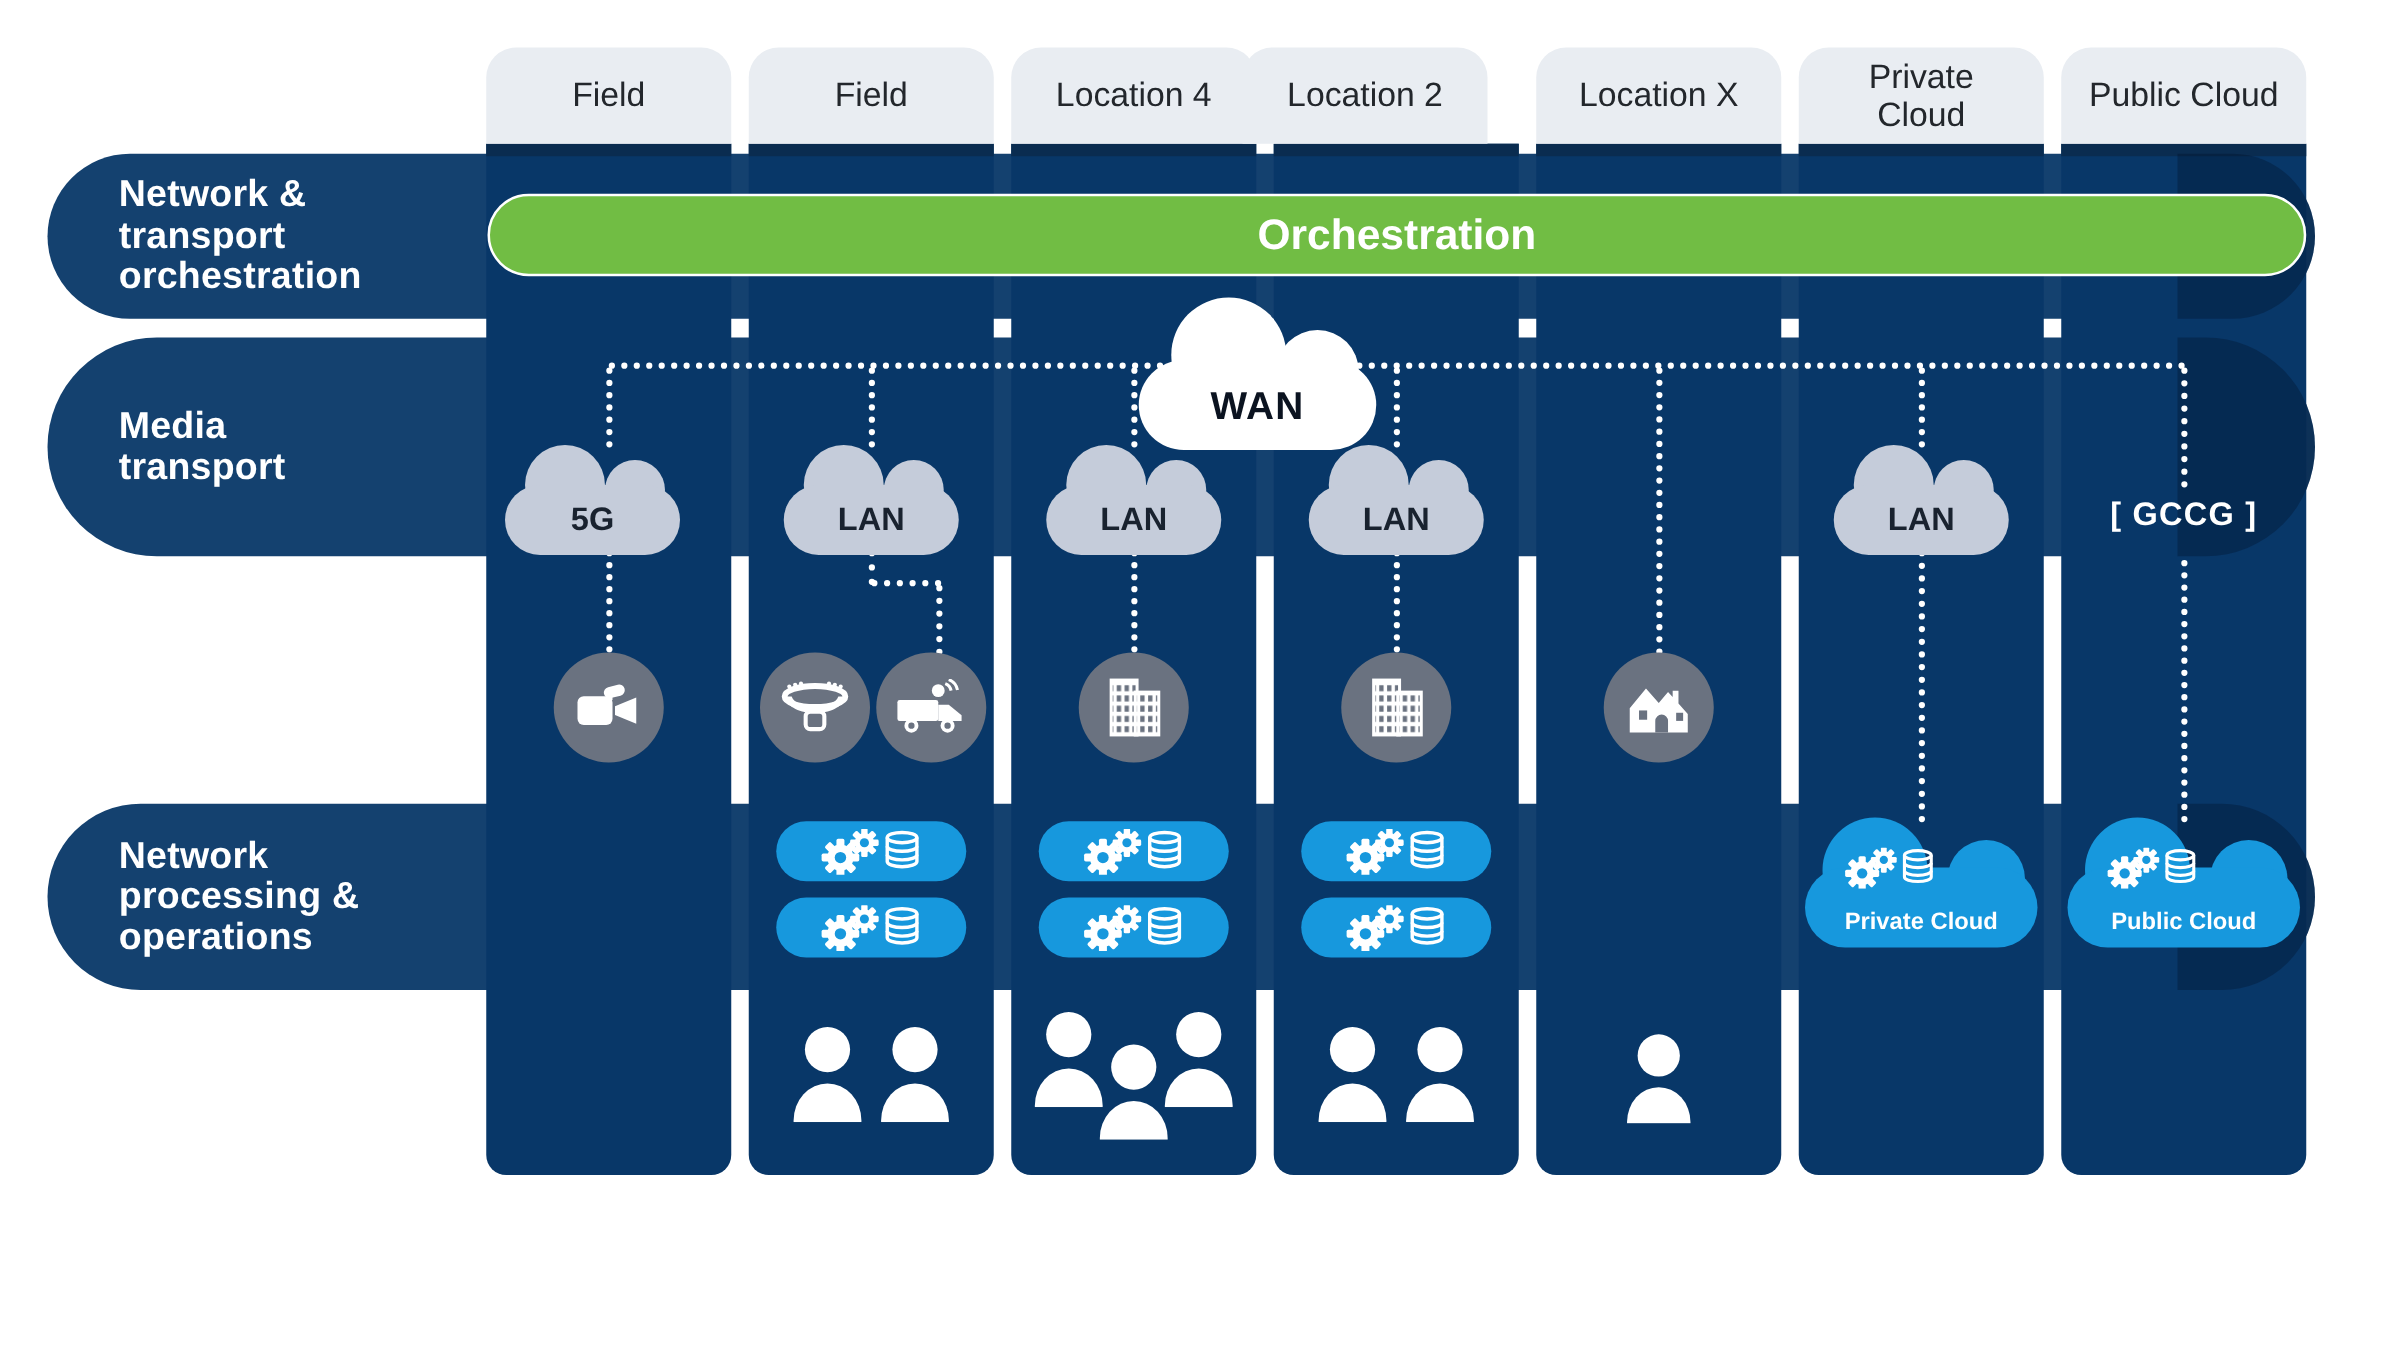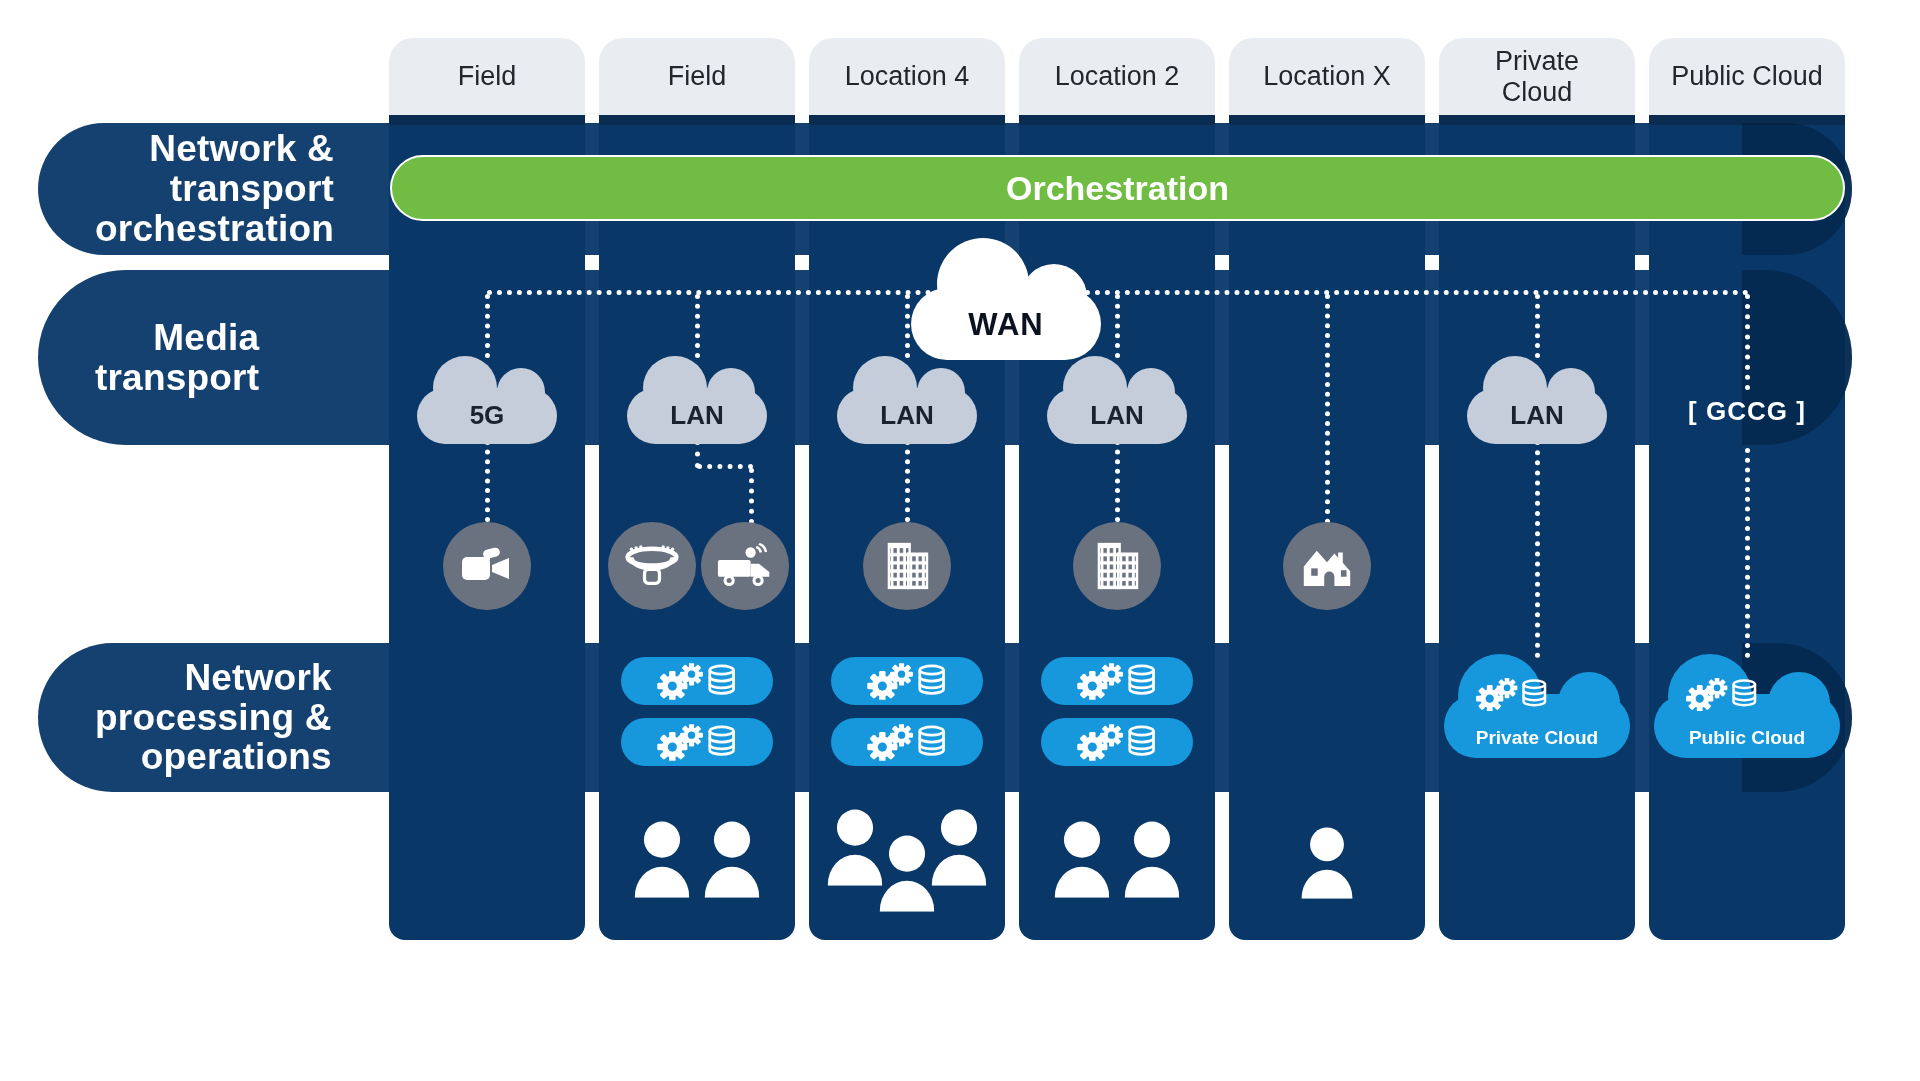--- a/index.html
+++ b/index.html
@@ -5,21 +5,21 @@
   html,body{margin:0;padding:0;background:#fff;}
   .page{position:relative;width:1920px;height:1081px;background:#fff;overflow:hidden;
         font-family:"Liberation Sans", sans-serif;}
 
   
   .band{position:absolute;left:38px;width:1814px;background:#14416F;z-index:1;
         display:flex;align-items:center;padding-left:57px;box-sizing:border-box;color:#fff;}
   .band1{top:123px;height:132px;border-radius:66px;}
   .band2{top:270px;height:175px;border-radius:88px;}
   .band3{top:643px;height:149px;border-radius:75px;}
-  .band-label{font-weight:bold;font-size:37px;line-height:1.08;letter-spacing:.2px;text-align:right;}
+  .band-label{font-weight:bold;font-size:30px;line-height:1.08;letter-spacing:.2px;}
   .band-label span{display:block;}
   .band-end{position:absolute;width:110px;background:rgba(0,14,38,.32);z-index:3;
             border-radius:0 999px 999px 0;left:1742px;}
   .bend1{top:123px;height:132px;}
   .bend2{top:270px;height:175px;}
   .bend3{top:643px;height:149px;}
 
   
   .tab{position:absolute;top:38px;height:77px;width:196px;background:#E9EDF2;
        border-radius:24px 24px 0 0;display:flex;align-items:center;justify-content:center;
@@ -214,21 +214,21 @@
   <div class="colbody" style="left:1439px"></div>
   <div class="colbody" style="left:1649px"></div>
 
   <div class="band-end bend1"></div>
   <div class="band-end bend2"></div>
   <div class="band-end bend3"></div>
 
   <div class="tab" style="left:389px">Field</div>
   <div class="tab" style="left:599px">Field</div>
   <div class="tab" style="left:809px">Location 4</div>
-  <div class="tab" style="left:1019px">Location 2</div>
+  <div class="tab" style="left:994px">Location 2</div>
   <div class="tab" style="left:1229px">Location X</div>
   <div class="tab" style="left:1439px">Private Cloud</div>
   <div class="tab" style="left:1649px">Public Cloud</div>
 
   <div class="orch">
     <span>Orchestration</span>
   </div>
 
   <div class="dh" style="left:487px;top:290px;width:1262px"></div>
   <div class="dv" style="left:485px;top:294px;height:64px"></div>
@@ -247,21 +247,21 @@
   <div class="dv" style="left:1115px;top:440px;height:82px"></div>
   <div class="dv" style="left:1535px;top:440px;height:218px"></div>
 
   <div class="wan">
     <div class="b1"></div>
     <div class="b2"></div>
     <div class="base"></div>
     <div class="lbl">WAN</div>
   </div>
 
-  <div class="cloudg" style="left:417px">
+  <div class="cloudg" style="left:404px">
     <div class="b1"></div>
       <div class="b2"></div>
       <div class="base"></div>
     <div class="lbl">5G</div>
   </div>
   <div class="cloudg" style="left:627px">
     <div class="b1"></div>
       <div class="b2"></div>
       <div class="base"></div>
     <div class="lbl">LAN</div>

